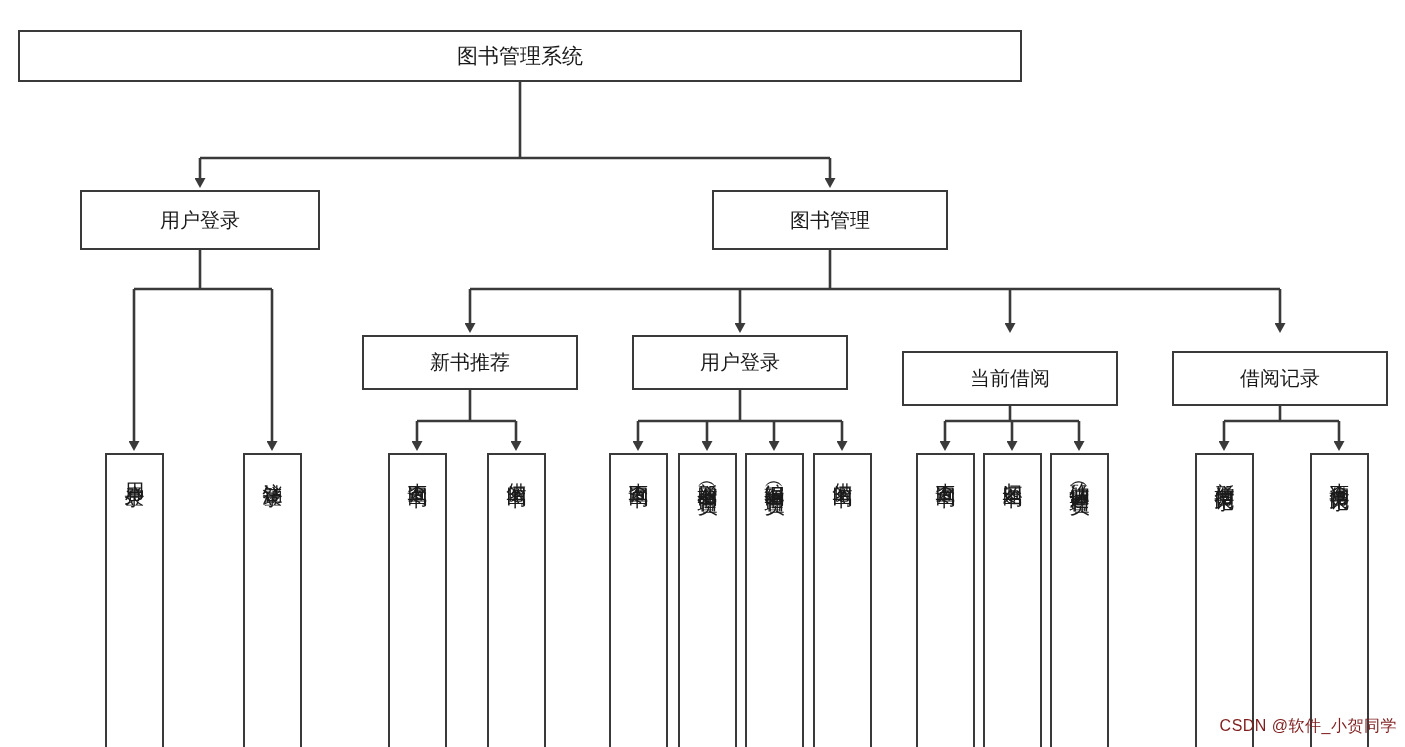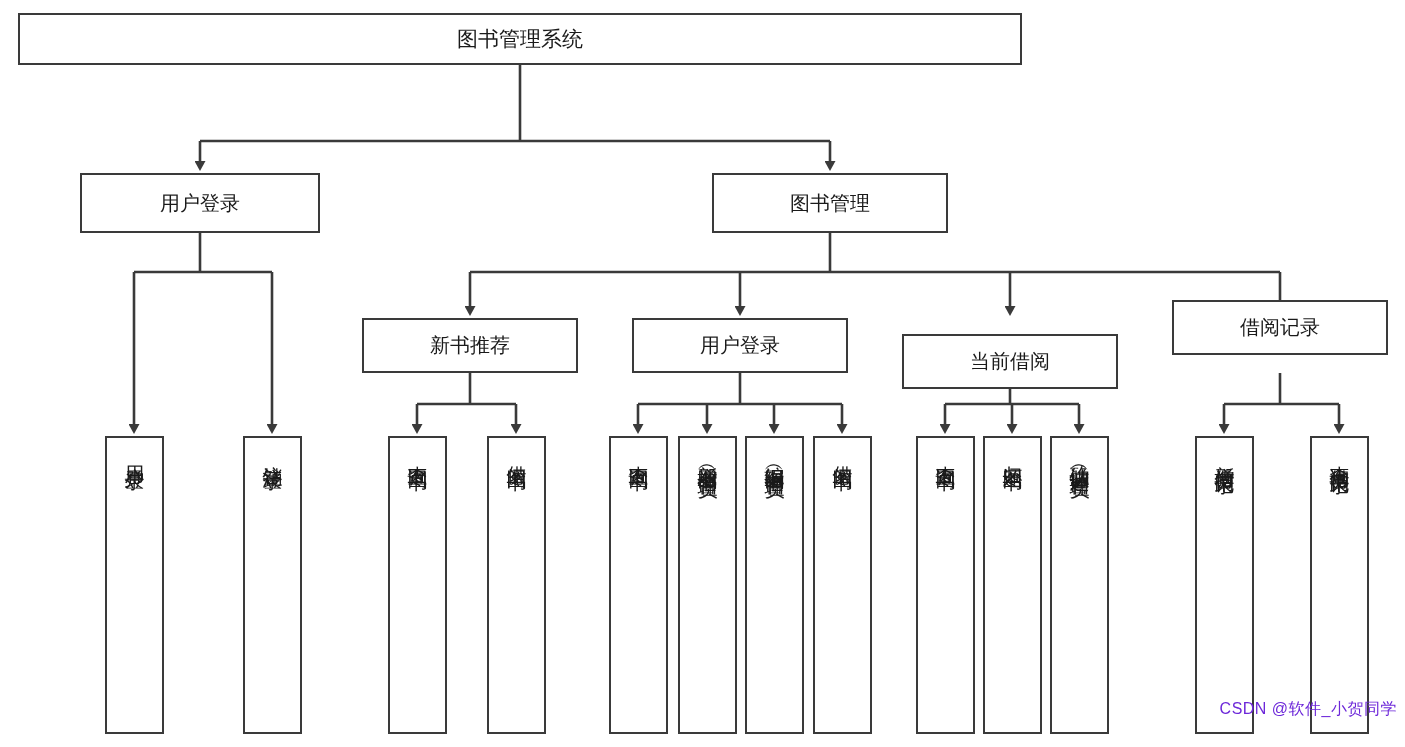--- a/index.html
+++ b/index.html
@@ -1,29 +1,29 @@
 <!DOCTYPE html>
 <html><head>
 <meta charset="utf-8">
 <style>
   html,body{margin:0;padding:0;background:#ffffff;}
   body{width:1405px;height:747px;overflow:hidden;
        font-family:"Liberation Sans","DejaVu Sans",sans-serif;}
-  #stage{position:relative;width:1405px;height:724px;background:#fff;}
+  #stage{position:relative;width:1405px;height:724px;background:#fff;margin-top:17px;}
   svg.wires{position:absolute;left:0;top:0;width:1405px;height:747px;pointer-events:none;}
   .node{position:absolute;box-sizing:border-box;background:#ffffff;
         border:2px solid #3a3a3a;display:flex;align-items:center;justify-content:center;
         color:#1a1a1a;}
   .node.root{font-size:21px;}
   .node.lvl1{font-size:20px;}
   .node.lvl2{font-size:20px;}
   .node.leaf{font-size:20px;padding:12px 0;align-items:flex-start;}
   .vtext{writing-mode:vertical-rl;text-orientation:upright;
          letter-spacing:2px;line-height:1.05;white-space:nowrap;}
-  .watermark{position:absolute;right:8px;bottom:4px;font-size:16px;color:#6d28d9;
+  .watermark{position:absolute;right:8px;bottom:4px;font-size:16px;color:#7f1d1d;
              letter-spacing:0.5px;white-space:nowrap;}
 </style>
 </head>
 <body>
 
 <div id="stage">
 
   <svg class="wires" viewBox="0 0 1405 747" xmlns="http://www.w3.org/2000/svg">
     <defs>
       <marker id="arrow" markerWidth="10" markerHeight="11" refX="1" refY="5.5" orient="auto" markerUnits="userSpaceOnUse">
@@ -87,21 +87,21 @@
 
   <div class="node lvl1" style="left:712px;top:173px;width:236px;height:60px;">
     <span>图书管理</span>
   </div>
   <div class="node lvl2" style="left:632px;top:318px;width:216px;height:55px;">
     <span>用户登录</span>
   </div>
   <div class="node lvl2" style="left:902px;top:334px;width:216px;height:55px;">
     <span>当前借阅</span>
   </div>
-  <div class="node lvl2" style="left:1172px;top:300px;width:216px;height:55px;text-align:center;">
+  <div class="node lvl2" style="left:1172px;top:334px;width:216px;height:55px;text-align:center;">
     <span>借阅记录</span>
   </div>
 
   <div class="node leaf" style="left:105px;top:436px;width:59px;height:298px;">
     <span class="vtext">用户登录</span>
   </div>
   <div class="node leaf" style="left:243px;top:436px;width:59px;height:298px;">
     <span class="vtext">注销登录</span>
   </div>
   <div class="node leaf" style="left:388px;top:436px;width:59px;height:298px;">

